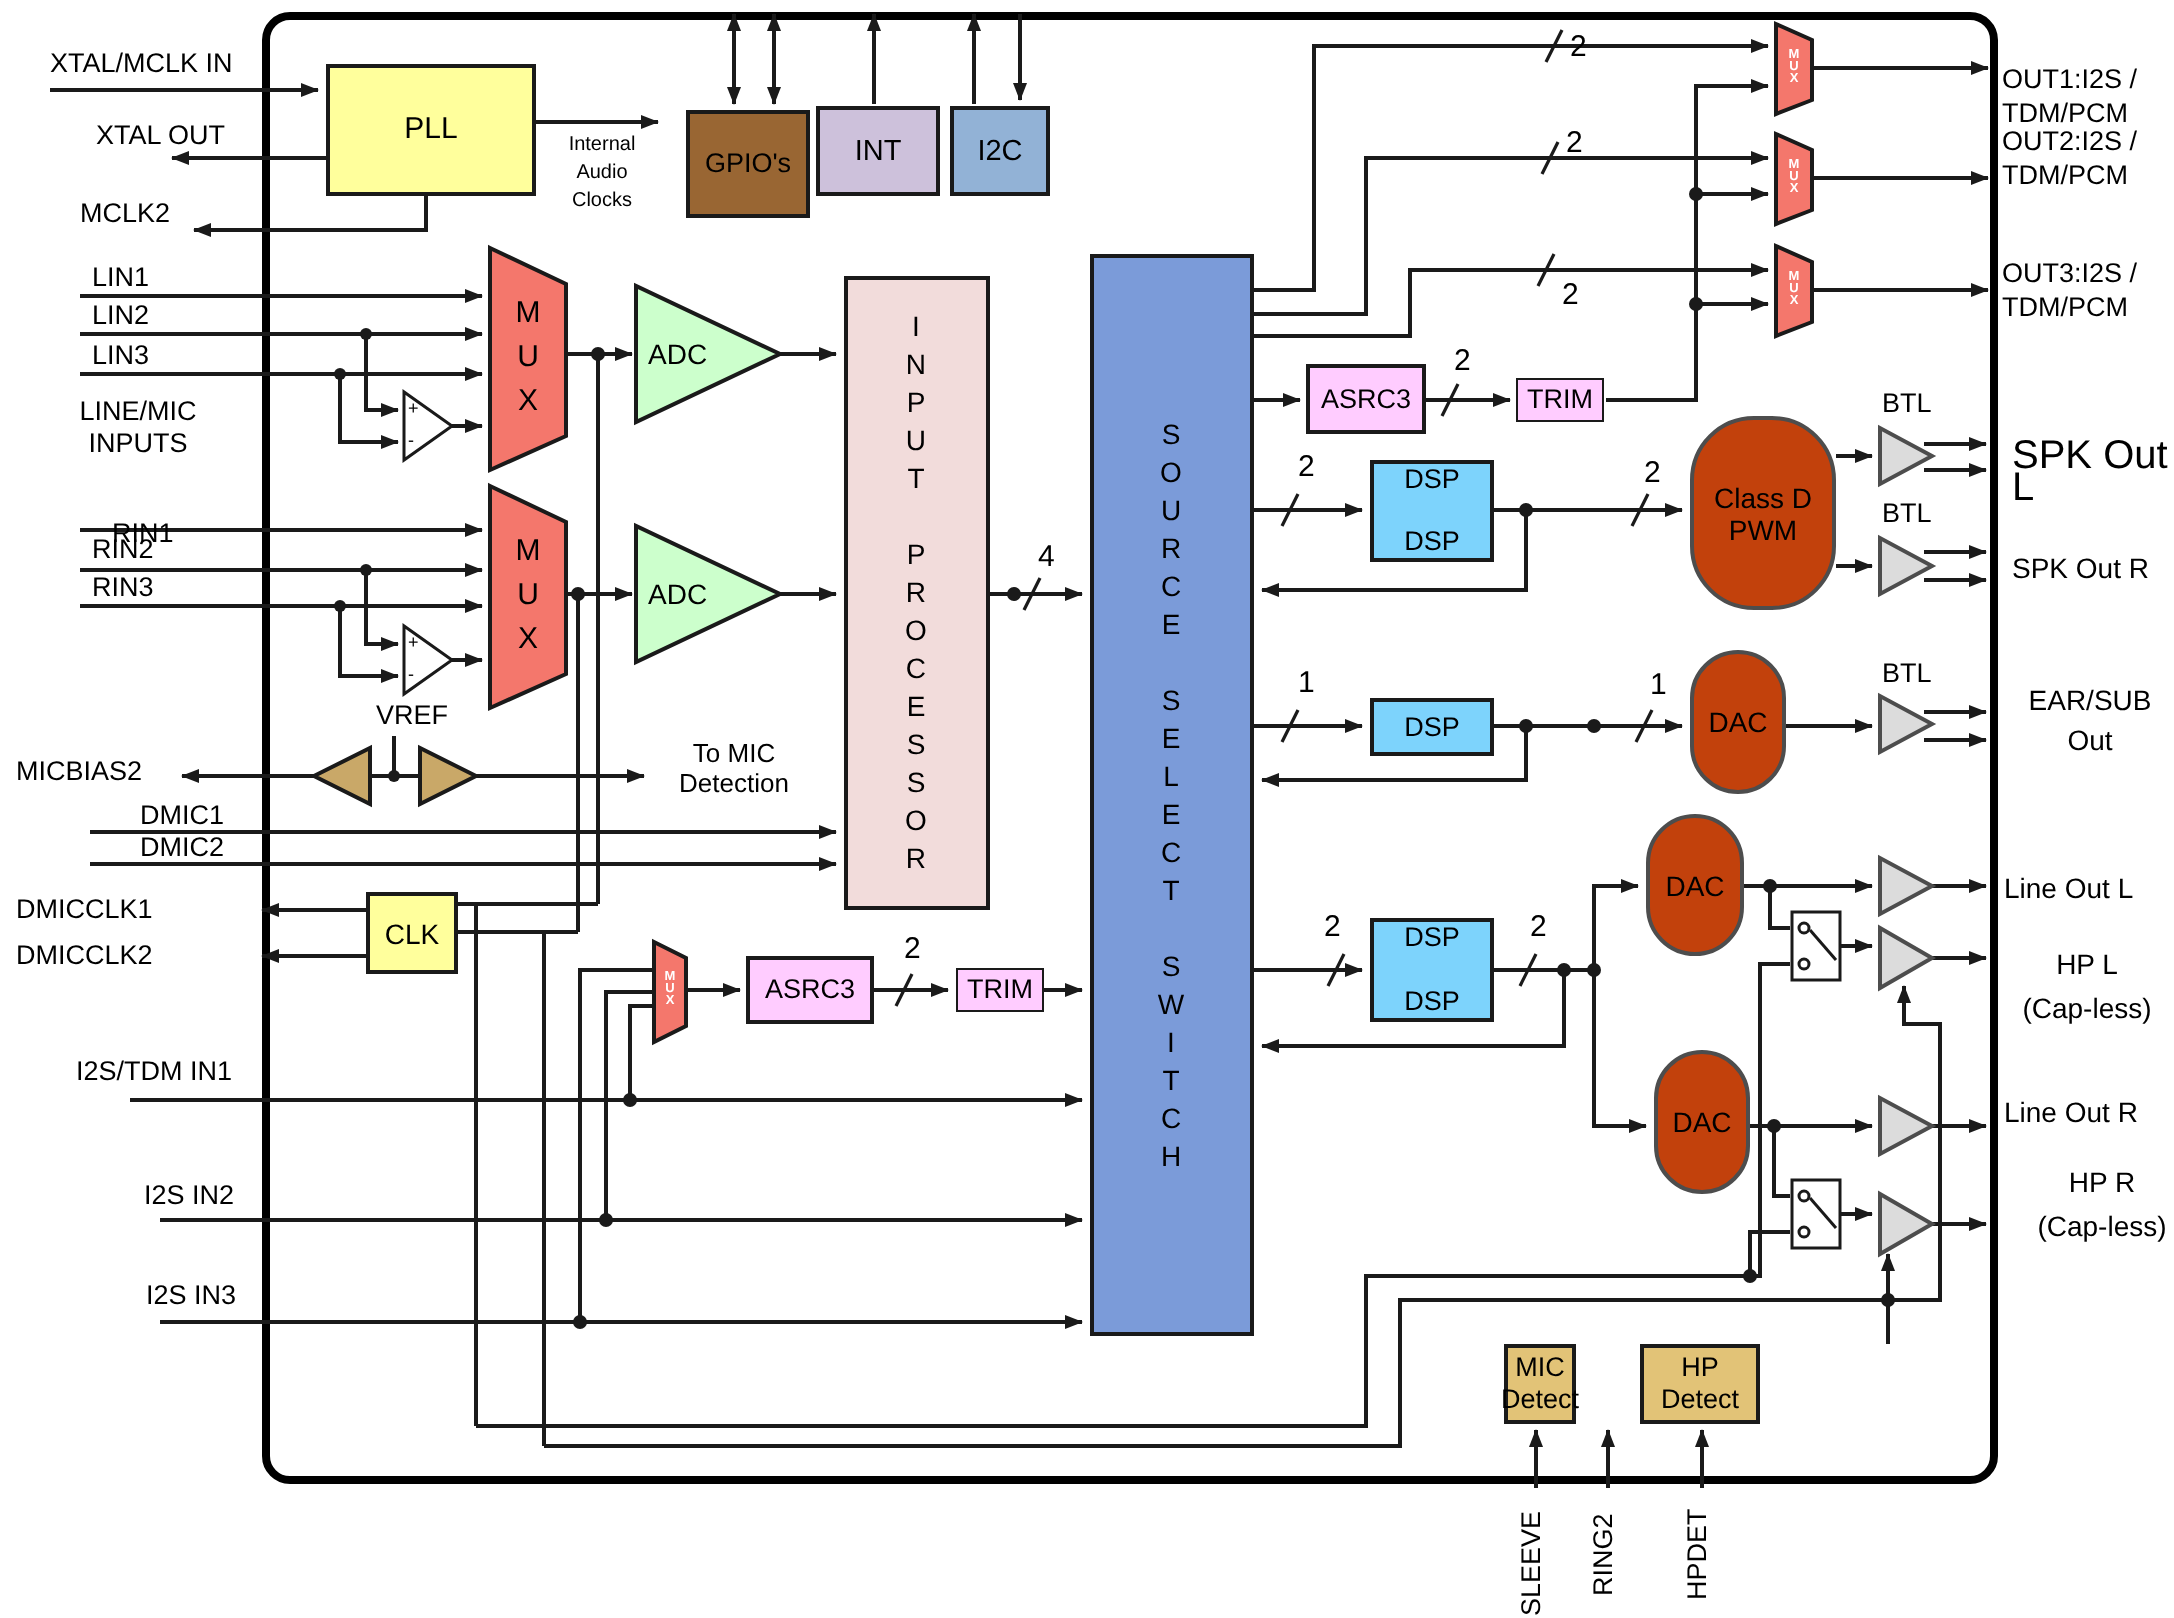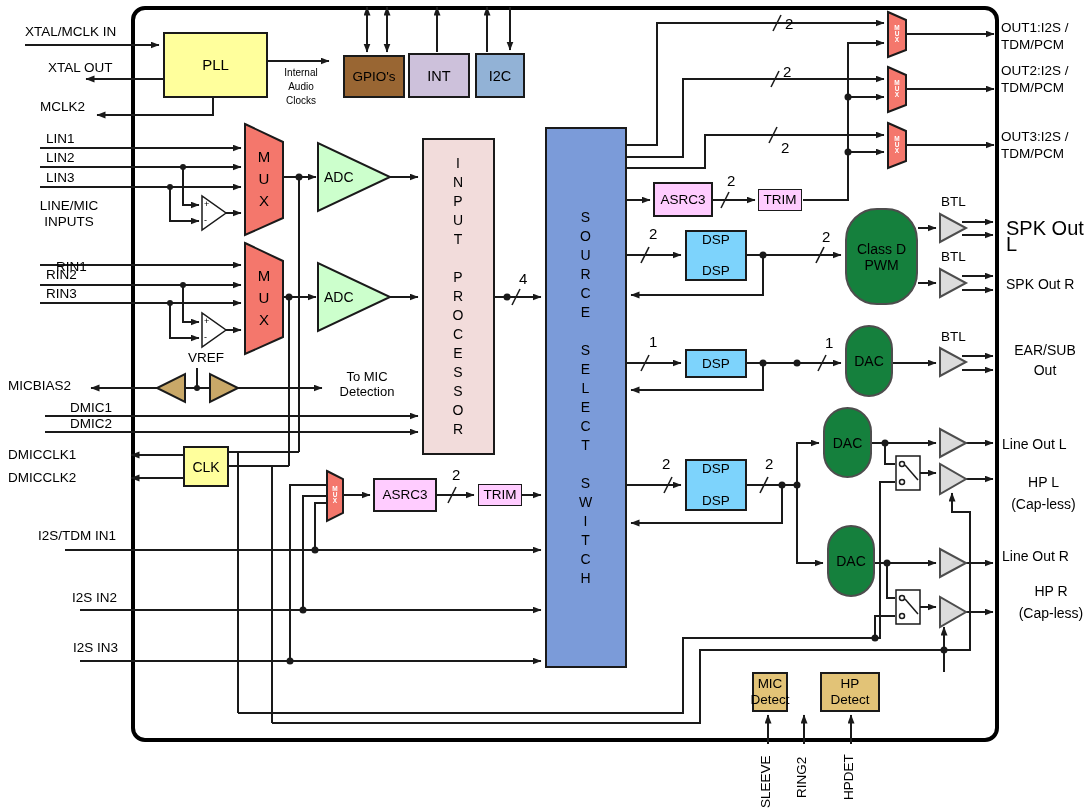--- a/index.html
+++ b/index.html
@@ -12,21 +12,21 @@
   .lbl{position:absolute;z-index:3;white-space:pre-line;font-size:13.5px;line-height:16px;}
   .ctr{text-align:center;}
   .bw{position:absolute;z-index:3;font-size:15px;line-height:15px;}
   .stack{line-height:19px;font-size:14px;letter-spacing:1px;}
   .muxtxt{position:absolute;z-index:3;text-align:center;font-size:15px;line-height:22px;white-space:pre-line;}
   .muxtxt-sm{position:absolute;z-index:3;text-align:center;font-size:6.5px;line-height:6px;
              font-weight:bold;color:#fff;white-space:pre-line;}
   .vlabel{position:absolute;z-index:3;font-size:13.5px;writing-mode:vertical-rl;transform:rotate(180deg);}
   .opsign{position:absolute;z-index:3;font-size:9px;line-height:9px;}
   .y{background:#FFFF9C;} .pk{background:#F2DCDB;} .bl{background:#7B9BD9;}
-  .mg{background:#FFCCFF;} .ol{background:#7dd3fc;} .gr{background:#15803d;border-color:#4d4d4d;border-radius:32px;}
+  .mg{background:#FFCCFF;} .ol{background:#7dd3fc;} .gr{background:#c2410c;border-color:#4d4d4d;border-radius:32px;}
   .gd{background:#E2C377;} .gp{background:#D2AF63;} .br{background:#996633;}
   .lv{background:#CDC1DB;} .ib{background:#92B2D6;}
 </style>
 </head>
 <body>
 
 <div class="stage">
 
 <svg width="1087" height="809" viewBox="0 0 1087 809">
   <defs>
@@ -226,21 +226,21 @@
     <path d="M905,599 L918,614" fill="none"></path>
   </g>
 
   <g stroke="#1a1a1a" stroke-width="1.5" stroke-dasharray="4,3">
     <path d="M687,255 H745"></path>
         <path d="M687,485 H745"></path>
   </g>
 </svg>
 
 <div class="blk y" style="left:163px;top:32px;width:105px;height:66px;font-size:15px;">PLL</div>
-<div class="blk br" style="left:343px;top:55px;width:62px;height:43px;">GPIO's</div>
+<div class="blk br" style="left:343px;top:55px;width:62px;height:54px;">GPIO's</div>
 <div class="blk lv" style="left:408px;top:53px;width:62px;height:45px;font-size:14.5px;">INT</div>
 <div class="blk ib" style="left:475px;top:53px;width:50px;height:45px;font-size:14.5px;">I2C</div>
 <div class="blk pk stack" style="left:422px;top:138px;width:73px;height:317px;">I
 N
 P
 U
 T
 
 P
 R
@@ -330,21 +330,21 @@
 <span class="lbl" style="left:46px;top:286px;">RIN3</span>
 <span class="lbl" style="left:8px;top:378px;">MICBIAS2</span>
 <span class="lbl" style="left:70px;top:400px;">DMIC1</span>
 <span class="lbl" style="left:70px;top:416px;">DMIC2</span>
 <span class="lbl" style="left:8px;top:447px;">DMICCLK1</span>
 <span class="lbl" style="left:8px;top:470px;">DMICCLK2</span>
 <span class="lbl" style="left:38px;top:528px;">I2S/TDM IN1</span>
 <span class="lbl" style="left:72px;top:590px;">I2S IN2</span>
 <span class="lbl" style="left:73px;top:640px;">I2S IN3</span>
 
-<div class="lbl" style="left:1001px;top:19px;line-height:17px;">OUT1:I2S /
+<div class="lbl" style="left:1001px;top:31px;line-height:17px;">OUT1:I2S /
 TDM/PCM</div>
 <div class="lbl" style="left:1001px;top:62px;line-height:17px;">OUT2:I2S /
 TDM/PCM</div>
 <div class="lbl" style="left:1001px;top:128px;line-height:17px;">OUT3:I2S /
 TDM/PCM</div>
 <span class="lbl" style="left:1006px;top:220px;font-size:20px;">SPK Out L</span>
 <span class="lbl" style="left:1006px;top:276px;font-size:14px;">SPK Out R</span>
 <div class="lbl ctr" style="left:1005px;top:340px;width:80px;font-size:14px;line-height:20px;">EAR/SUB
 Out</div>
 <span class="lbl" style="left:1002px;top:436px;font-size:14px;">Line Out L</span>

